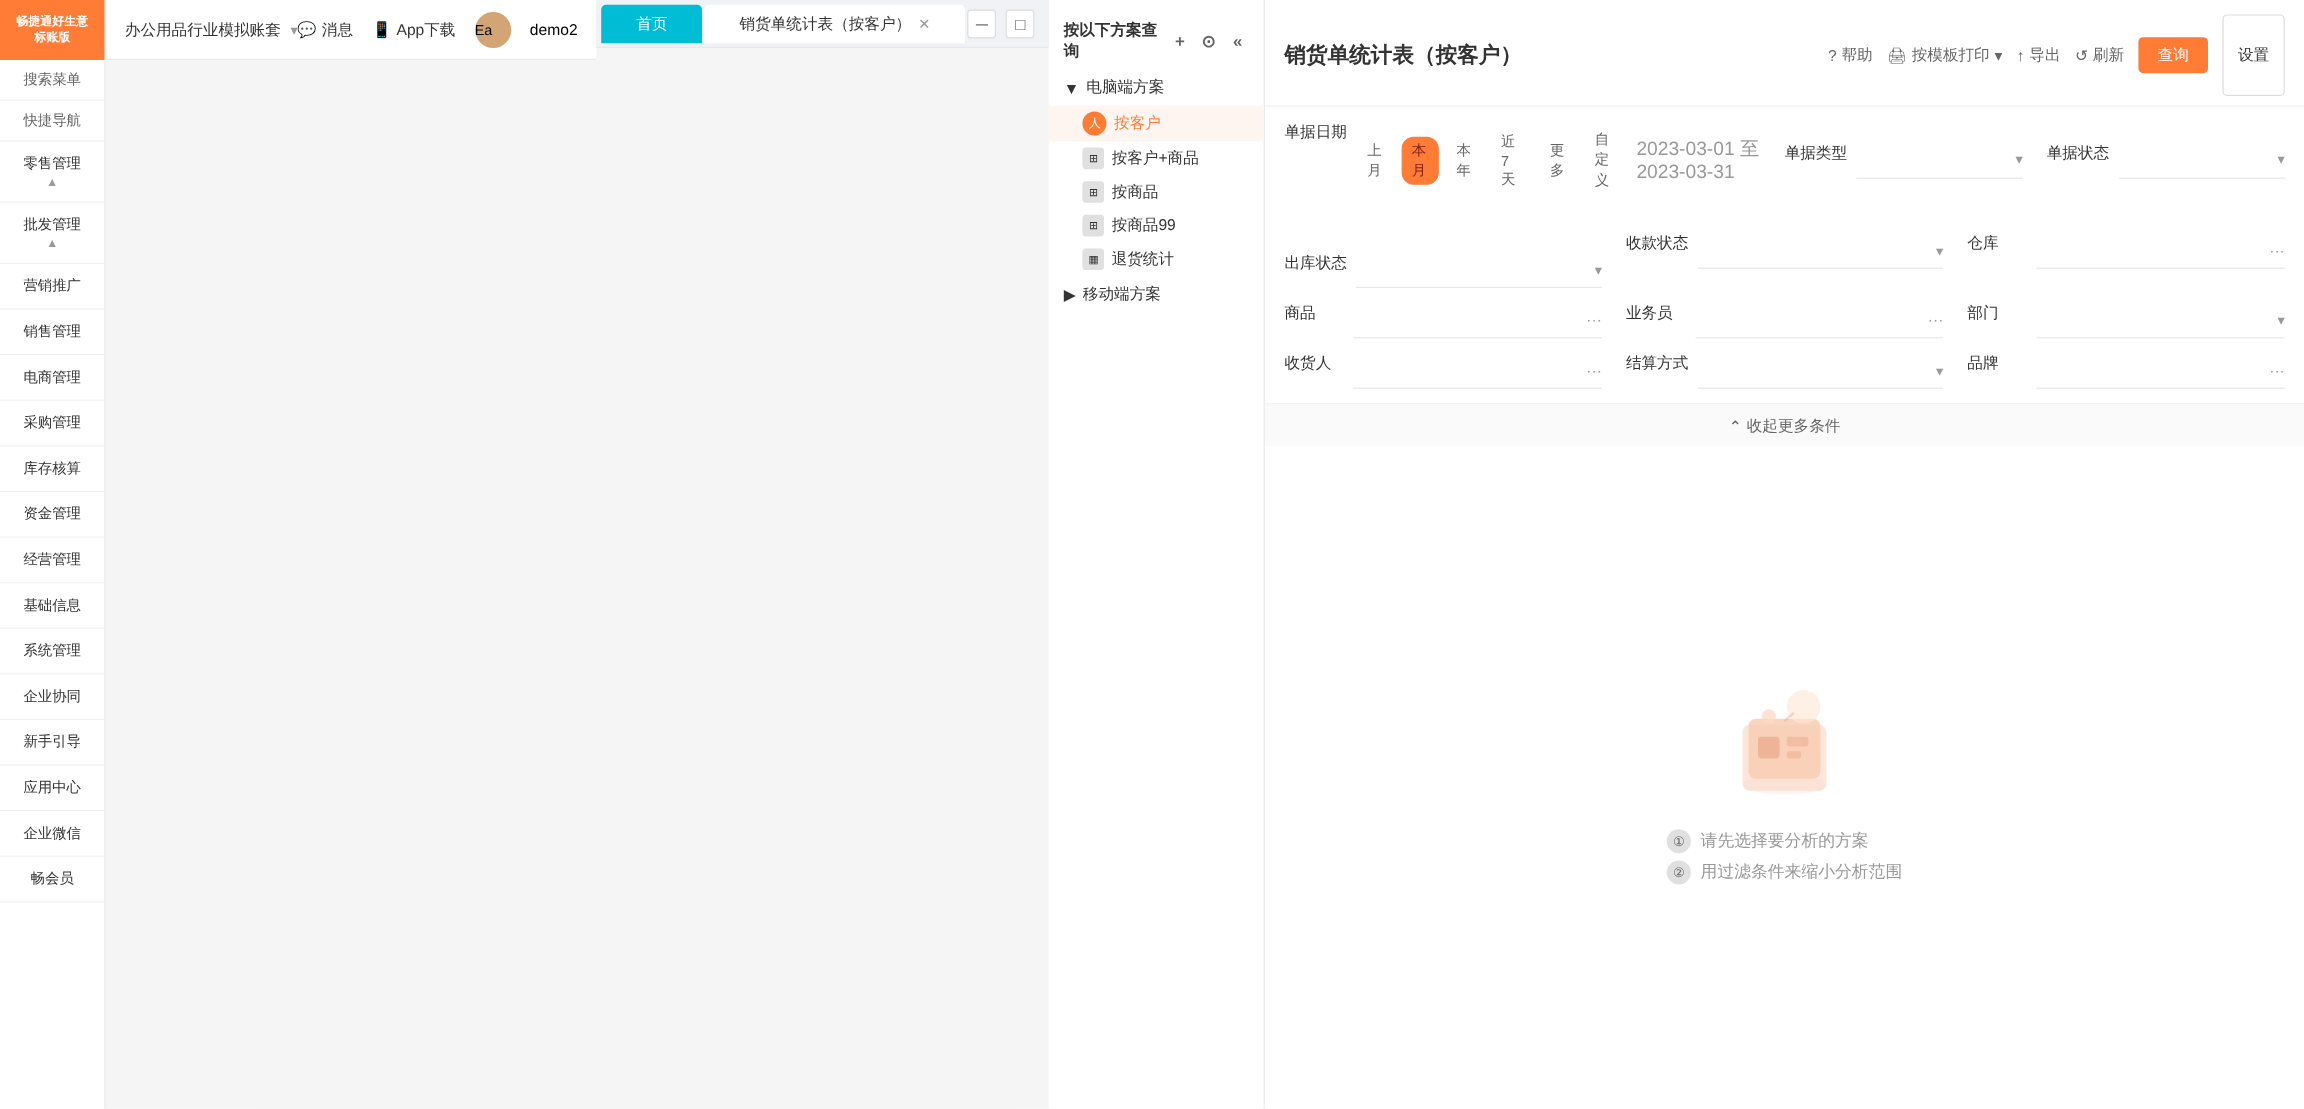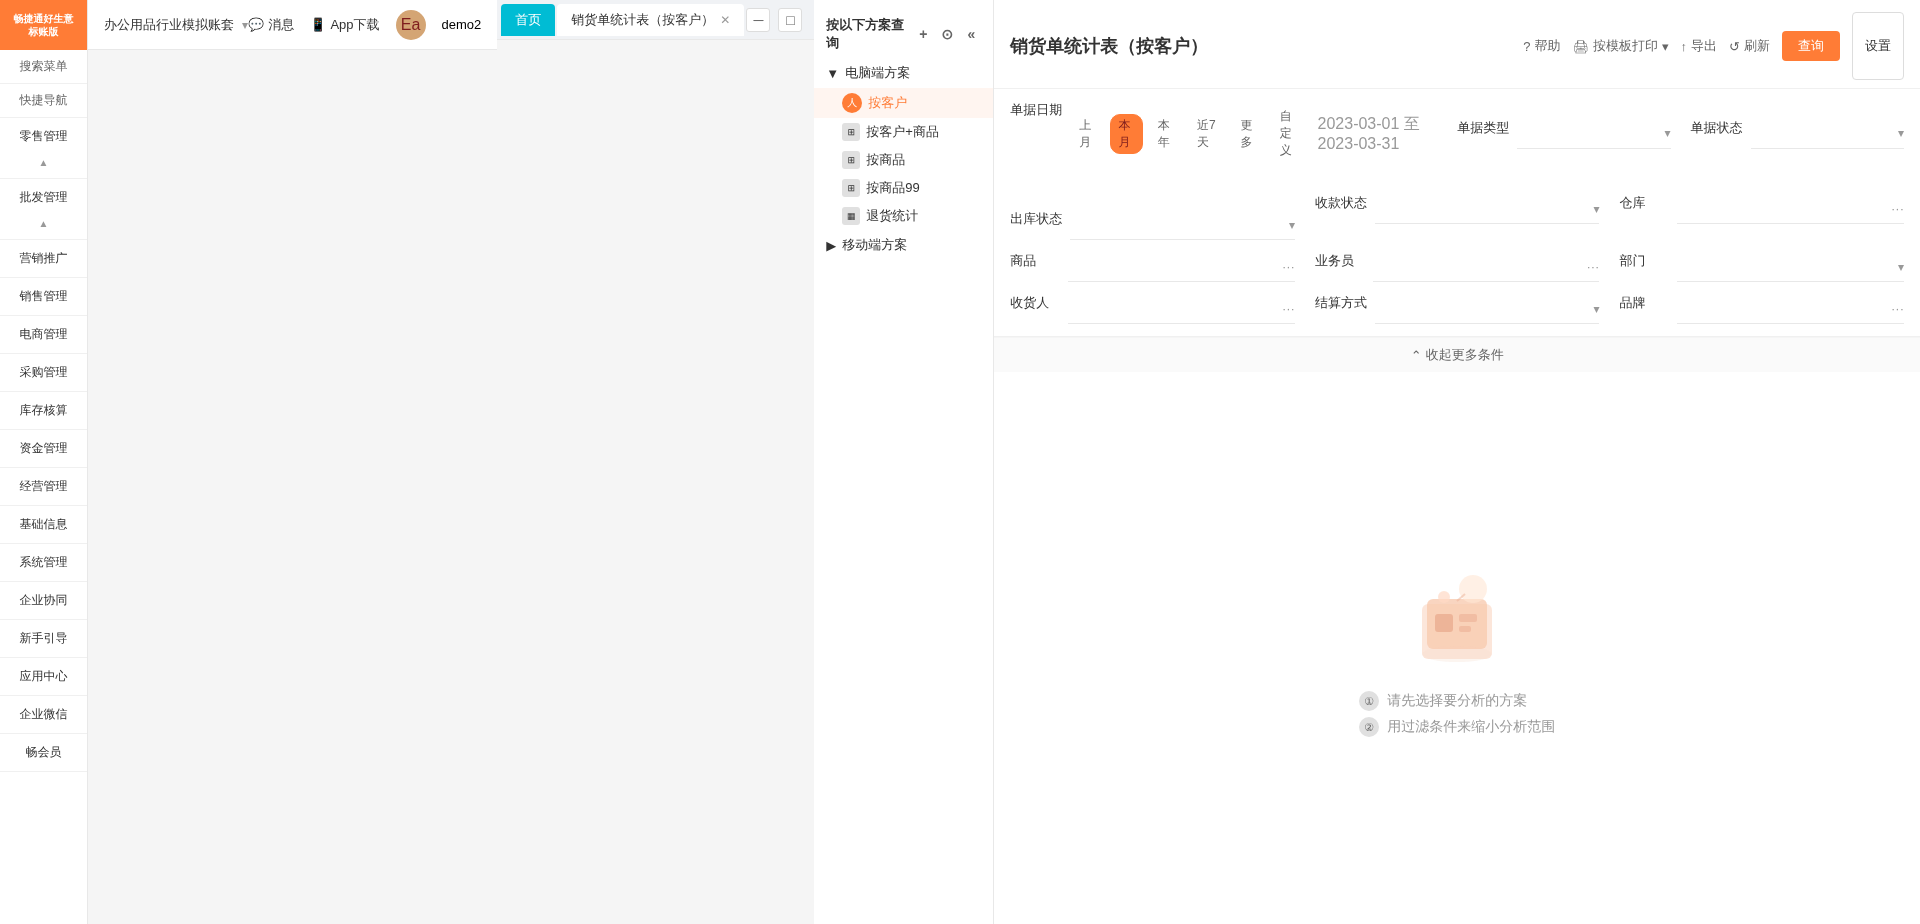--- a/index.html
+++ b/index.html
@@ -4,39 +4,39 @@
   <style>
     * { box-sizing: border-box; margin: 0; padding: 0; }
     body { font-family: 'Microsoft YaHei', Arial, sans-serif; font-size: 13px; background: #f5f5f5; color: #333; display: flex; height: 924px; overflow: hidden; }
 
     
     .sidebar { width: 88px; background: #fff; display: flex; flex-direction: column; border-right: 1px solid #e8e8e8; flex-shrink: 0; }
     .sidebar-logo { height: 50px; background: #ff7c36; display: flex; justify-content: center; flex-direction: column; padding: 4px; }
     .sidebar-logo-text { color: #fff; font-size: 10px; font-weight: bold; text-align: center; line-height: 1.3; }
     .sidebar-search { padding: 8px 6px; font-size: 12px; color: #666; cursor: pointer; text-align: center; border-bottom: 1px solid #f0f0f0; }
     .sidebar-nav { padding: 8px 6px; font-size: 12px; color: #666; cursor: pointer; text-align: center; border-bottom: 1px solid #f0f0f0; }
-    .sidebar-item { padding: 10px 6px; font-size: 12px; color: #333; cursor: pointer; text-align: center; border-bottom: 1px solid #f0f0f0; display: flex; flex-direction: column; align-items: center; gap: 12px; }
+    .sidebar-item { padding: 10px 6px; font-size: 12px; color: #333; cursor: pointer; text-align: center; border-bottom: 1px solid #f0f0f0; display: flex; flex-direction: column; align-items: center; gap: 2px; }
     .sidebar-item .si-arrow { font-size: 10px; color: #999; }
 
     
     .main { flex: 1; display: flex; flex-direction: row; overflow: hidden; }
 
     
     .top-header { height: 50px; background: #fff; border-bottom: 1px solid #e8e8e8; display: flex; align-items: center; justify-content: space-between; padding: 0 16px; flex-shrink: 0; }
     .header-left { display: flex; align-items: center; gap: 8px; }
     .header-breadcrumb { font-size: 13px; color: #333; }
     .header-dropdown { color: #999; cursor: pointer; font-size: 12px; }
     .header-right { display: flex; align-items: center; gap: 16px; }
     .header-btn { display: flex; align-items: center; gap: 4px; font-size: 13px; color: #333; cursor: pointer; }
-    .user-avatar { width: 30px; height: 30px; border-radius: 50%; background: #d4a574; display: flex; align-items: center; justify-content: center; color: #7f1d1d; font-size: 16px; overflow: hidden; }
+    .user-avatar { width: 30px; height: 30px; border-radius: 50%; background: #d4a574; display: flex; align-items: center; color: #000000; font-size: 12px; overflow: hidden; }
     .user-name { font-size: 13px; color: #000000; cursor: pointer; }
 
     
     .tab-bar { height: 40px; background: #f0f2f5; display: flex; align-items: center; border-bottom: 1px solid #e8e8e8; flex-shrink: 0; padding: 0 4px; }
-    .tab { display: flex; align-items: center; gap: 6px; padding: 0 14px; height: 32px; border-radius: 4px 4px 0 0; cursor: pointer; font-size: 13px; color: #666; background: #e0e2e6; margin-right: 2px; }
+    .tab { display: flex; align-items: center; gap: 6px; padding: 0 29px; height: 32px; border-radius: 4px 4px 0 0; cursor: pointer; font-size: 13px; color: #666; background: #e0e2e6; margin-right: 2px; }
     .tab.active { background: #fff; color: #333; }
     .tab-home { background: #00bcd4; color: #fff; }
     .tab-close { font-size: 12px; color: #999; cursor: pointer; }
     .tab-bar-actions { margin-left: auto; display: flex; align-items: center; gap: 8px; padding-right: 8px; }
     .tab-action-btn { width: 24px; height: 24px; display: flex; align-items: center; justify-content: center; cursor: pointer; color: #666; font-size: 14px; border: 1px solid #ddd; border-radius: 3px; background: #fff; }
 
     
     .content { flex: 1; display: flex; overflow: hidden; background: #fff; }
 
     

